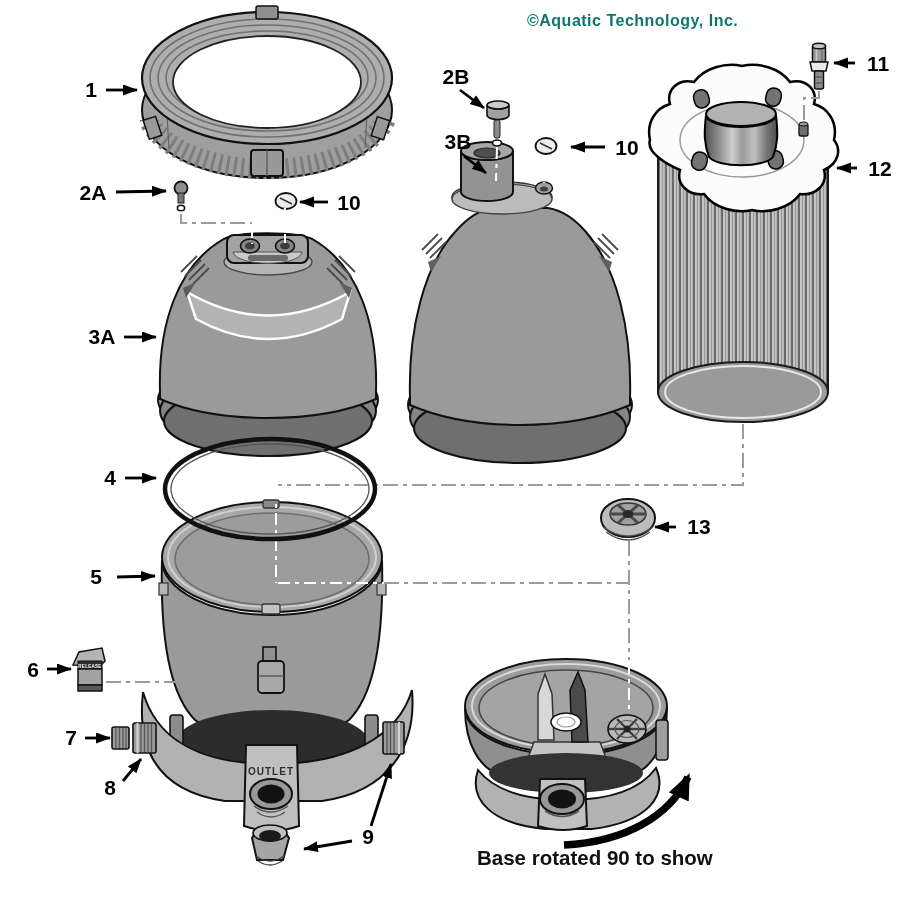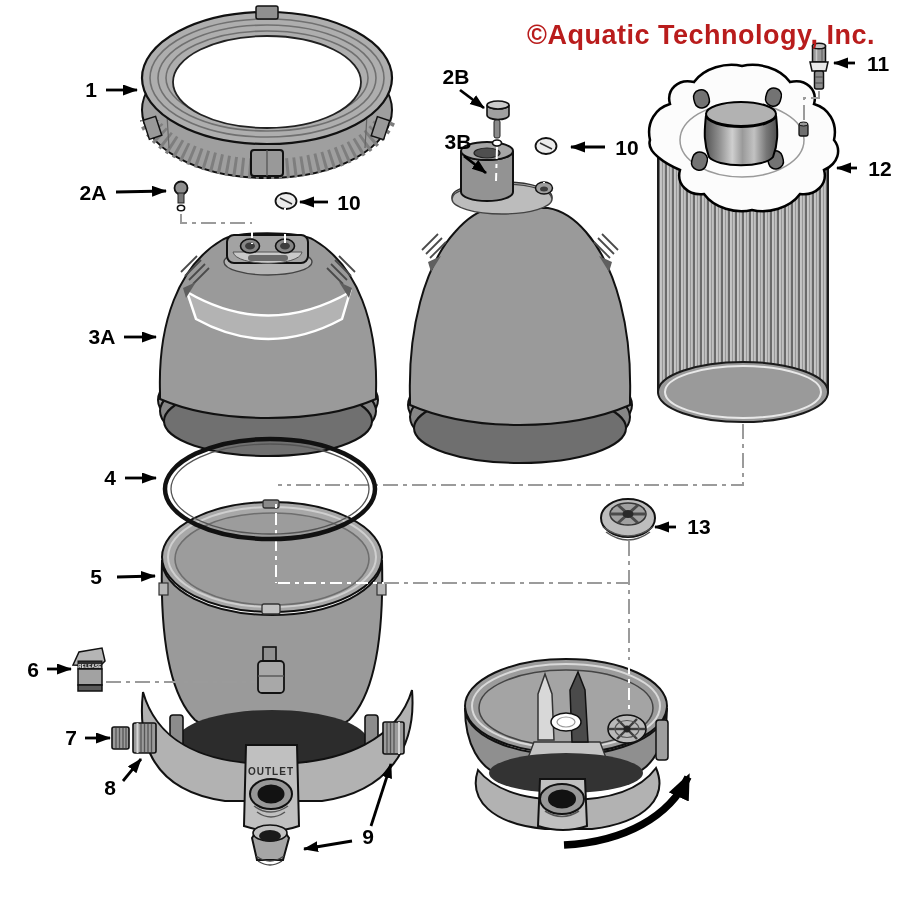--- a/index.html
+++ b/index.html
@@ -1,20 +1,20 @@
 <!DOCTYPE html>
 <html><head>
 <meta charset="utf-8">
 <style>
   html,body{margin:0;padding:0;background:#fff;}
   .stage{position:relative;width:913px;height:903px;background:#ffffff;overflow:hidden;
          font-family:"Liberation Sans",sans-serif;}
   .stage svg{position:absolute;left:0;top:0;}
-  .watermark{position:absolute;left:527px;top:20px;font-size:27px;font-weight:bold;
-             color:#b91c1c;letter-spacing:0.5px;white-space:nowrap;}
+  .watermark{position:absolute;left:527px;top:12px;font-size:16px;font-weight:bold;
+             color:#0f766e;letter-spacing:0.5px;white-space:nowrap;}
   .caption{position:absolute;left:477px;top:846px;font-size:20.5px;font-weight:bold;
            color:#111;line-height:23px;white-space:nowrap;}
   text.callout{font-family:"Liberation Sans",sans-serif;font-size:21px;font-weight:bold;fill:#000;}
   text.tinylabel{font-family:"Liberation Sans",sans-serif;font-weight:bold;}
   .dash{stroke:#9b9b9b;stroke-width:2;fill:none;stroke-dasharray:15 5 4 5;}
   .dashw{stroke:#ffffff;stroke-width:2;fill:none;stroke-dasharray:12 5 4 5;}
   .arrow{stroke:#000;stroke-width:2.8;fill:none;}
 </style>
 </head>
 <body>
@@ -358,15 +358,16 @@
     <text class="callout" x="368" y="844" text-anchor="middle">9</text>
     <text class="callout" x="699" y="534" text-anchor="middle">13</text>
   </g>
 
   <text class="tinylabel" x="271" y="775" font-size="10" fill="#2e2e2e" text-anchor="middle" letter-spacing="1">OUTLET</text>
 </svg>
 
 <div class="watermark">©Aquatic Technology, Inc.</div>
 
 <div class="caption">
+  <div>Base rotated 90 to show</div>
 </div>
 
 </div>
 
 </body></html>

